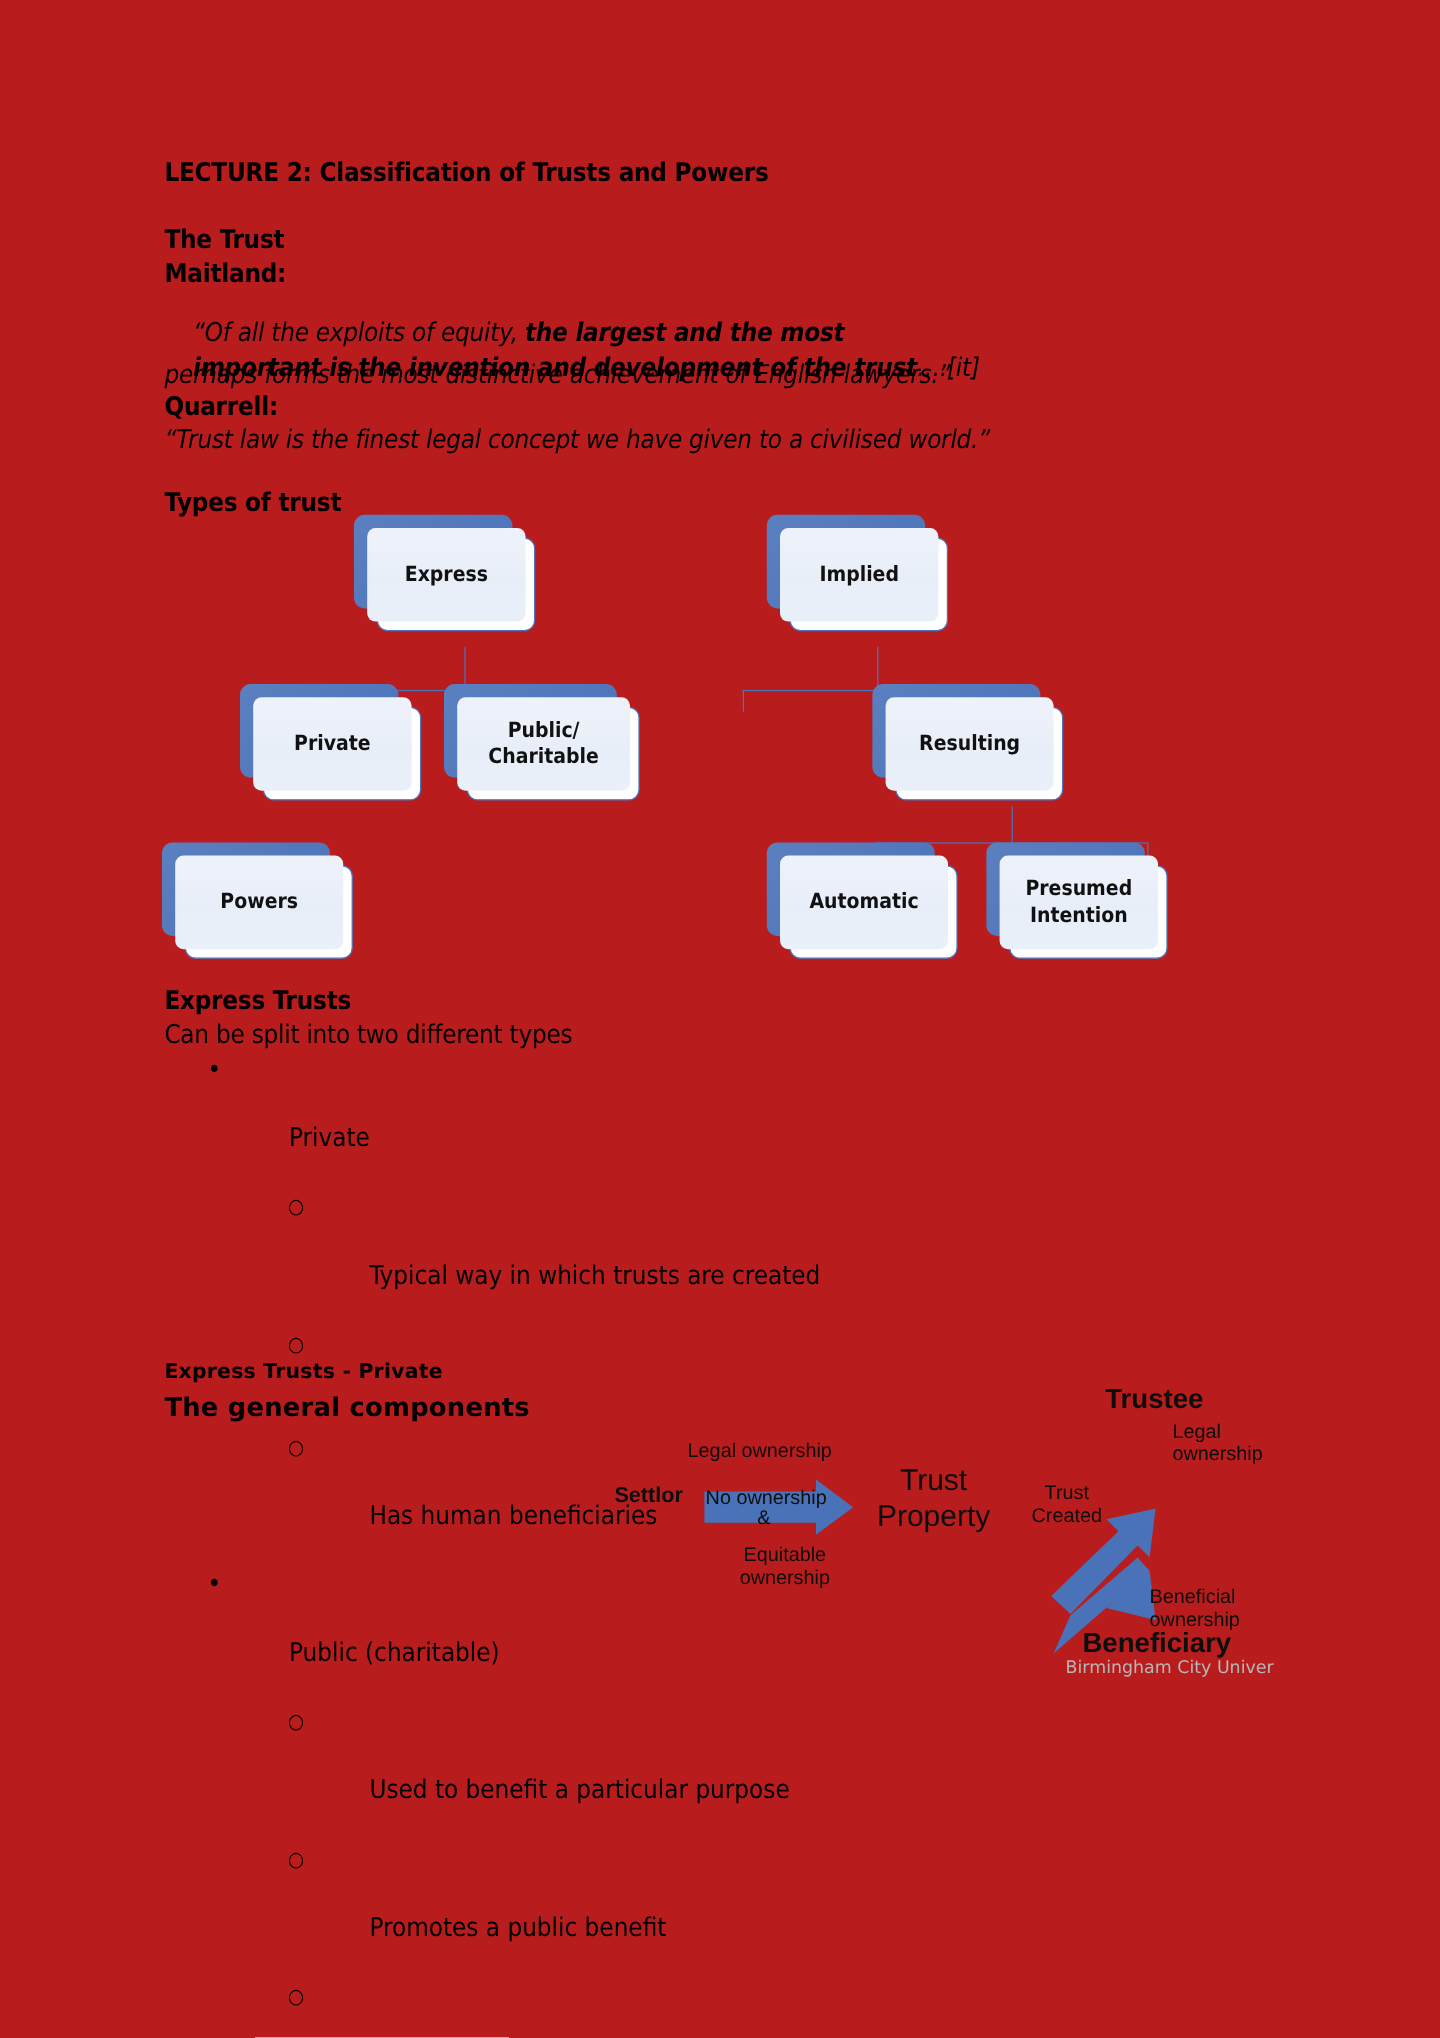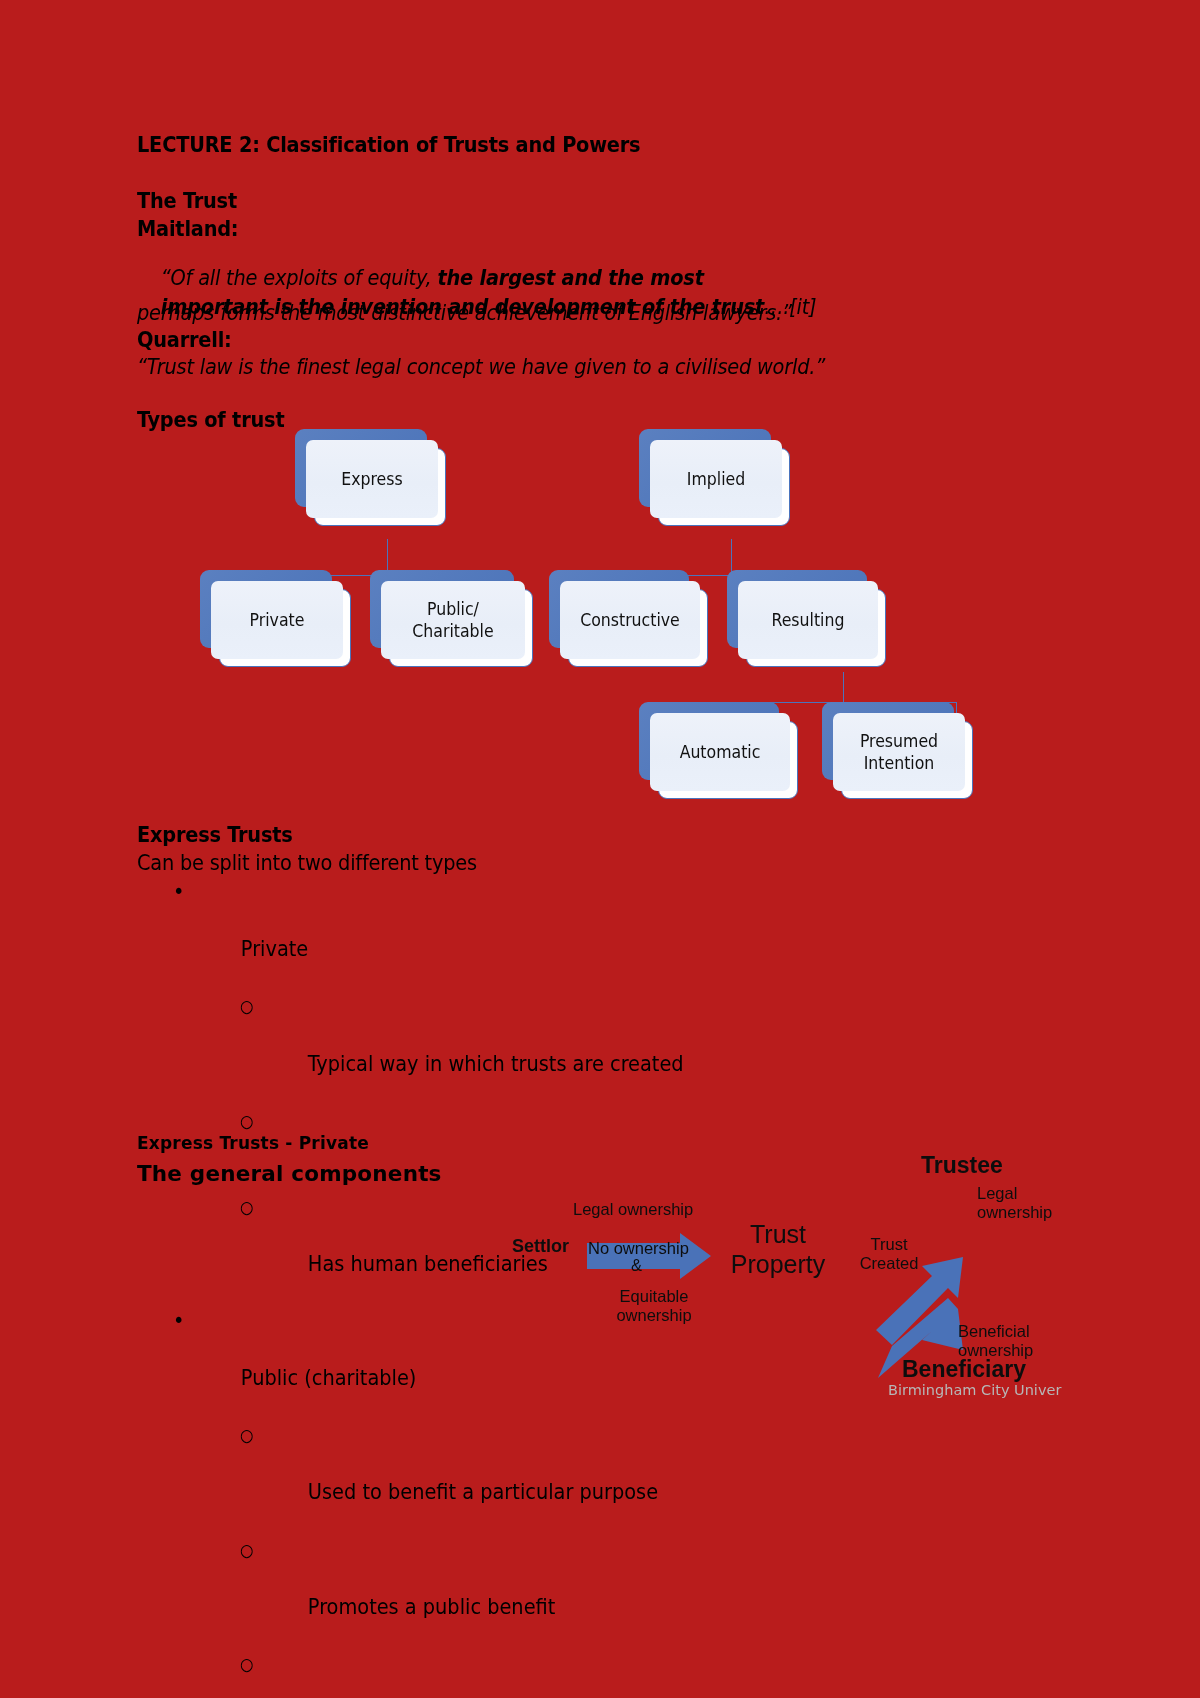--- a/index.html
+++ b/index.html
@@ -81,20 +81,21 @@
     font-size: 17px;
   }
 
   
   #orgchart {
     position: absolute;
     left: 130px;
     top: 424px;
     width: 860px;
     height: 380px;
+    font-weight: bold;
   }
   .node {
     position: absolute;
   }
   .node .shadow {
     position: absolute;
     left: 0; top: 0;
     width: 100%;
     height: 100%;
     border-radius: 9px;
@@ -231,27 +232,20 @@
 
     <div class="node" style="left:240px; top:146px; width:144px; height:78px;">
       <div class="shadow"></div>
       <div class="outline"></div>
       <div class="face">
         <span>Public/
 Charitable</span>
       </div>
     </div>
 
-    <div class="node" style="left:419px; top:146px; width:140px; height:78px;">
-      <div class="shadow"></div>
-      <div class="outline"></div>
-      <div class="face">
-        <span>Constructive</span>
-      </div>
-    </div>
 
     <div class="node" style="left:597px; top:146px; width:140px; height:78px;">
       <div class="shadow"></div>
       <div class="outline"></div>
       <div class="face">
         <span>Resulting</span>
       </div>
     </div>
 
     <div class="node" style="left:692px; top:278px; width:132px; height:78px;">
@@ -264,20 +258,27 @@
     </div>
 
     <div class="node" style="left:509px; top:278px; width:140px; height:78px;">
       <div class="shadow"></div>
       <div class="outline"></div>
       <div class="face">
         <span>Automatic</span>
       </div>
     </div>
 
+    <div class="node" style="left:5px; top:278px; width:140px; height:78px;">
+      <div class="shadow"></div>
+      <div class="outline"></div>
+      <div class="face">
+        <span>Powers</span>
+      </div>
+    </div>
   </div>
 
   <div class="txt h-express cond">Express Trusts</div>
   <div class="txt sub-express cond">Can be split into two different types</div>
 
   <div class="blist cond">
 
     <div class="li1">
       <span class="bul">•</span>
       <span>Private</span>

